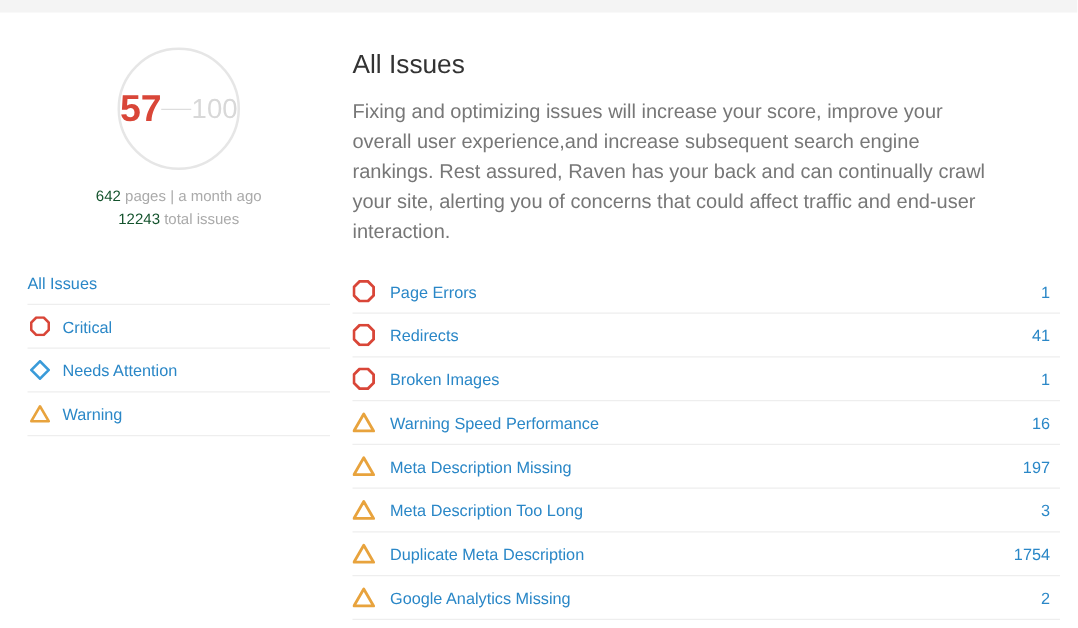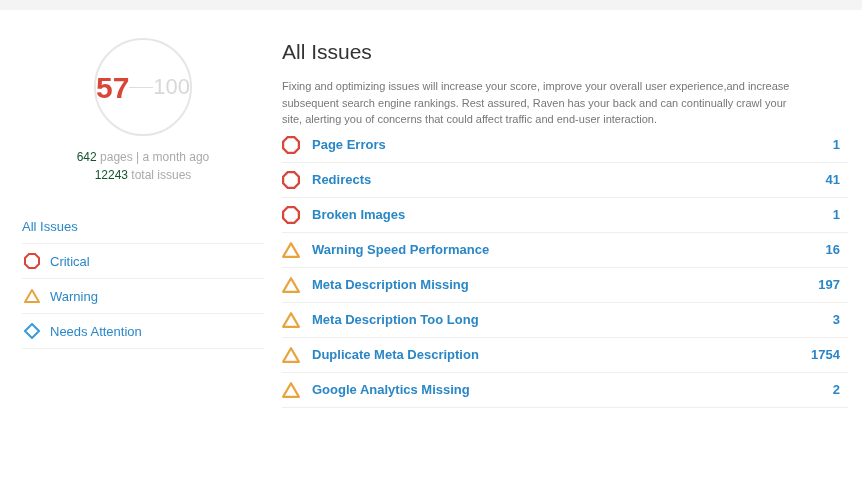--- a/index.html
+++ b/index.html
@@ -91,32 +91,32 @@
   flex: 1;
   padding-left: 10px;
 }
 .main-title {
   font-size: 21px;
   font-weight: 400;
   color: #333;
   margin: 10px 0 14px 0;
 }
 .description {
-  font-size: 11px;
+  font-size: 16px;
   color: #777;
   line-height: 1.5;
+  margin-bottom: 18px;
   max-width: 520px;
 }
 .issue-row {
   display: flex;
   align-items: center;
   padding: 8px 4px 8px 0;
   border-bottom: 1px solid #eee;
   gap: 12px;
-  font-weight: bold;
 }
 .issue-icon {
   width: 18px;
   height: 18px;
   display: inline-flex;
   align-items: center;
   justify-content: center;
   flex-shrink: 0;
 }
 .issue-label {
@@ -166,32 +166,32 @@
         <span class="filter-icon">
           <svg width="16" height="16" viewBox="0 0 16 16">
               <polygon points="5,1 11,1 15,5 15,11 11,15 5,15 1,11 1,5" fill="none" stroke="#d94638" stroke-width="2"></polygon>
             </svg>
         </span>
         <span>Critical</span>
       </div>
       <div class="filter-item">
         <span class="filter-icon">
           <svg width="16" height="16" viewBox="0 0 16 16">
+              <polygon points="8,1 15,8 8,15 1,8" fill="none" stroke="#3a9bd9" stroke-width="2"></polygon>
+            </svg>
+        </span>
+        <span>Needs Attention</span>
+      </div>
+      <div class="filter-item">
+        <span class="filter-icon">
+          <svg width="16" height="16" viewBox="0 0 16 16">
               <polygon points="8,2 15,14 1,14" fill="none" stroke="#e8a33d" stroke-width="2" stroke-linejoin="round"></polygon>
             </svg>
         </span>
         <span>Warning</span>
-      </div>
-      <div class="filter-item">
-        <span class="filter-icon">
-          <svg width="16" height="16" viewBox="0 0 16 16">
-              <polygon points="8,1 15,8 8,15 1,8" fill="none" stroke="#3a9bd9" stroke-width="2"></polygon>
-            </svg>
-        </span>
-        <span>Needs Attention</span>
       </div>
     </div>
   </aside>
 
   <main class="main">
     <h1 class="main-title">All Issues</h1>
     <p class="description">Fixing and optimizing issues will increase your score, improve your overall user experience,and increase subsequent search engine rankings. Rest assured, Raven has your back and can continually crawl your site, alerting you of concerns that could affect traffic and end-user interaction.</p>
     <div class="issue-list">
         <div class="issue-row">
           <span class="issue-icon">

